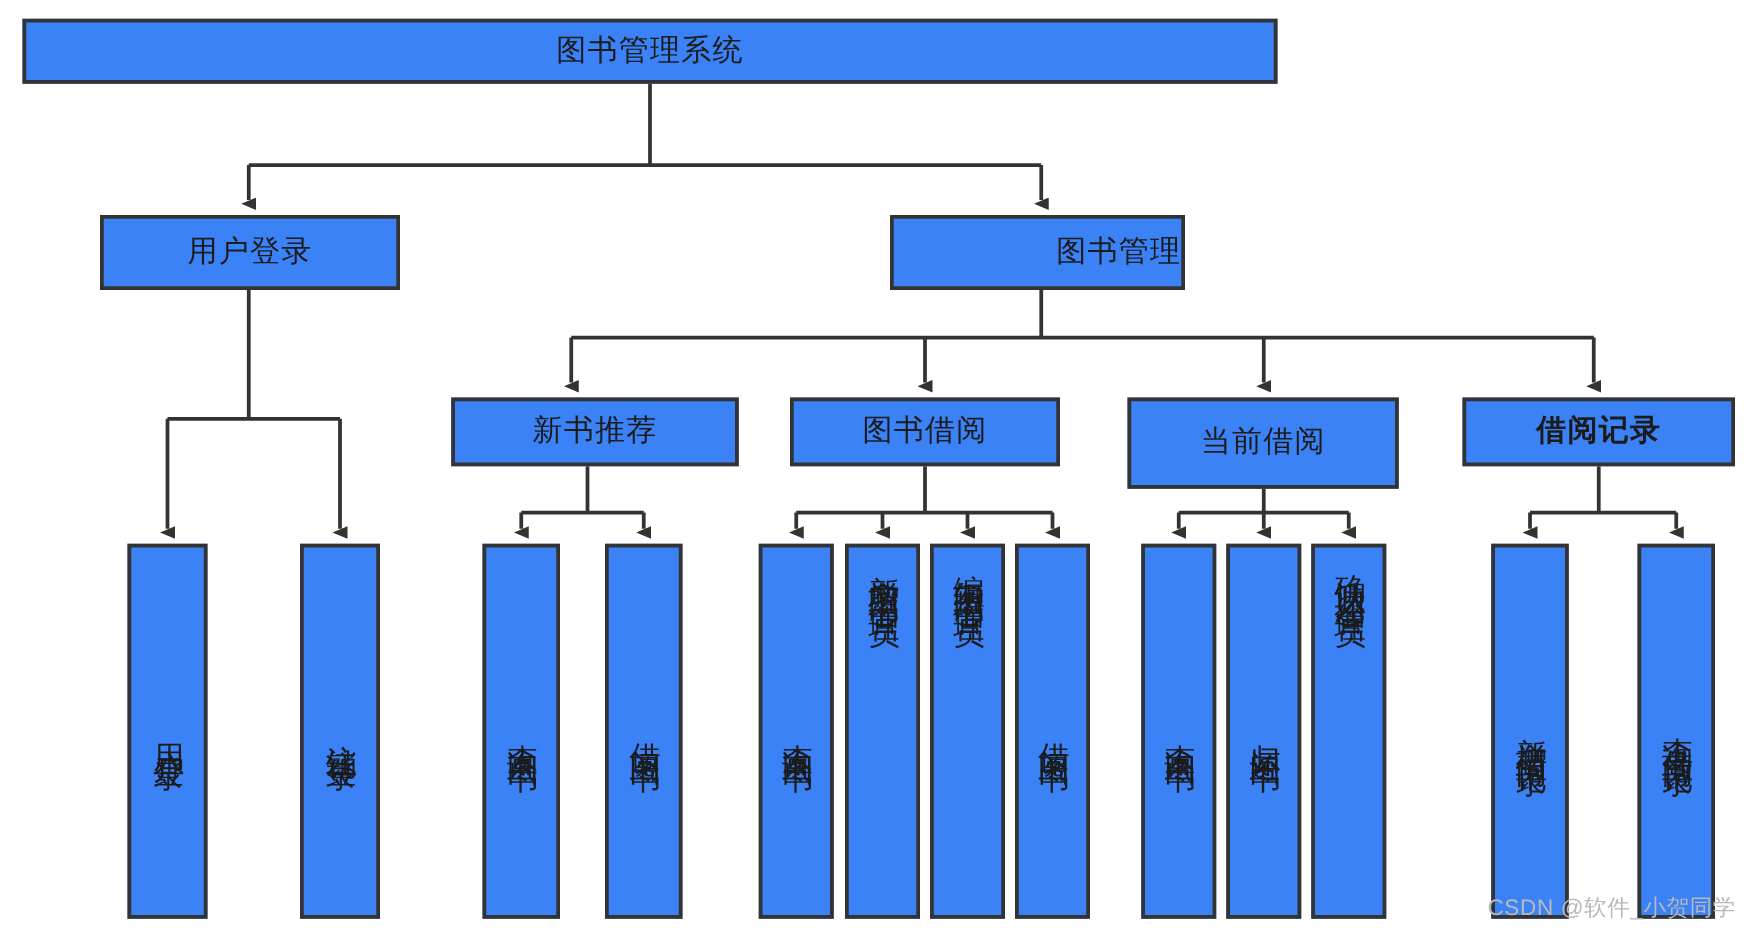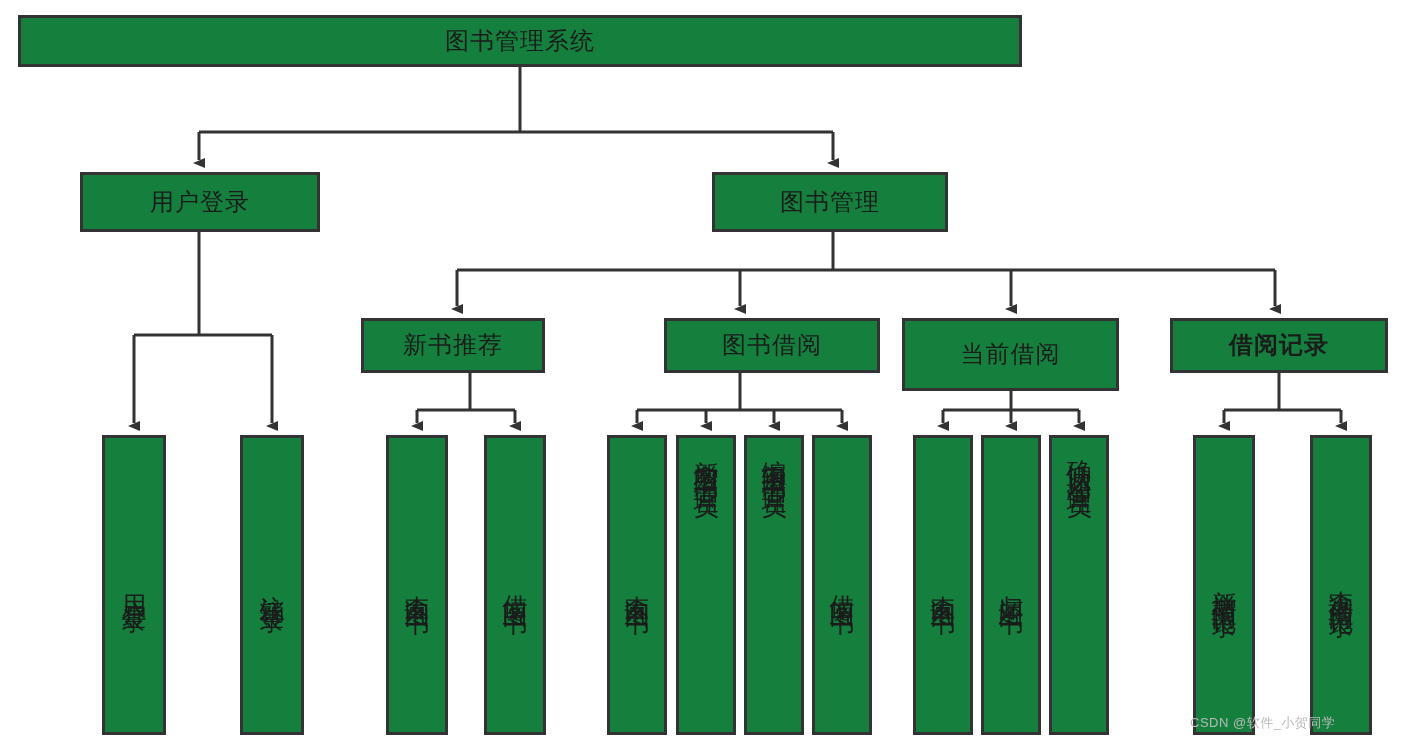--- a/index.html
+++ b/index.html
@@ -22,21 +22,21 @@
     left: 0;
     top: 0;
     width: 1405px;
     height: 747px;
     pointer-events: none;
   }
   .node {
     position: absolute;
     box-sizing: border-box;
     border: 3px solid #333333;
-    background: #15803d;
+    background: #3b82f6;
     color: #1b1b1b;
     display: flex;
     align-items: center;
     justify-content: center;
     z-index: 2;
   }
   .node-label {
     font-size: 24px;
     line-height: 1.1;
     letter-spacing: 1px;
@@ -57,21 +57,21 @@
     line-height: 1;
     white-space: nowrap;
   }
   
   .node.vertical.centered {
     align-items: center;
     padding-top: 0;
   }
   .watermark {
     position: absolute;
-    font-size: 13px;
+    font-size: 18px;
     color: #b9b9b9;
     white-space: nowrap;
     z-index: 5;
     letter-spacing: 0.5px;
   }
 </style>
 </head>
 <body>
 
 <div id="canvas">
@@ -126,28 +126,28 @@
     </g>
   </svg>
 
   <div class="node" style="left:18px; top:15px; width:1004px; height:52px;">
     <span class="node-label">图书管理系统</span>
   </div>
 
   <div class="node" style="left:80px; top:172px; width:240px; height:60px;">
     <span class="node-label">用户登录</span>
   </div>
-  <div class="node" style="left:712px; top:172px; width:236px; height:60px;">
+  <div class="node" style="left:712px; top:172px; width:236px; height:60px;justify-content:flex-end;">
     <span class="node-label">图书管理</span>
   </div>
 
-  <div class="node" style="left:361px; top:318px; width:184px; height:55px;">
+  <div class="node" style="left:361px; top:318px; width:230px; height:55px;">
     <span class="node-label">新书推荐</span>
   </div>
-  <div class="node" style="left:632px; top:318px; width:216px; height:55px;margin-left:32px;">
+  <div class="node" style="left:632px; top:318px; width:216px; height:55px;">
     <span class="node-label">图书借阅</span>
   </div>
   <div class="node" style="left:902px; top:318px; width:217px; height:73px;">
     <span class="node-label">当前借阅</span>
   </div>
   <div class="node" style="left:1170px; top:318px; width:218px; height:55px;font-weight:bold;">
     <span class="node-label">借阅记录</span>
   </div>
 
   <div class="node vertical centered" style="left:102px; top:435px; width:64px; height:300px;">

